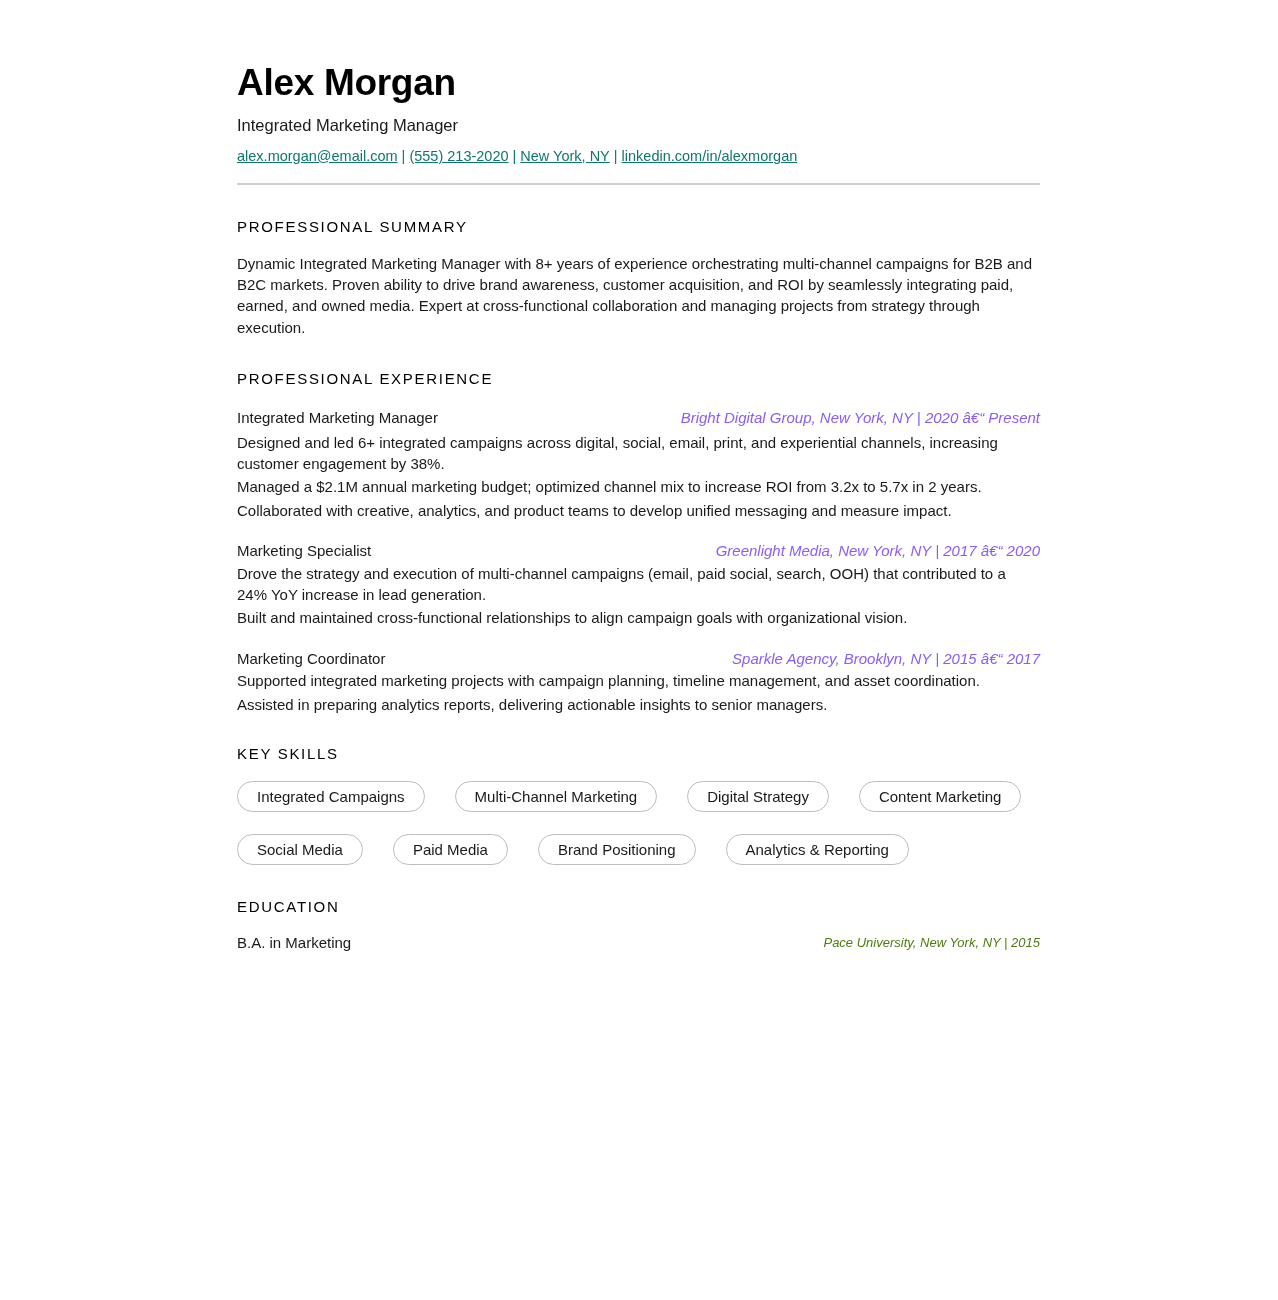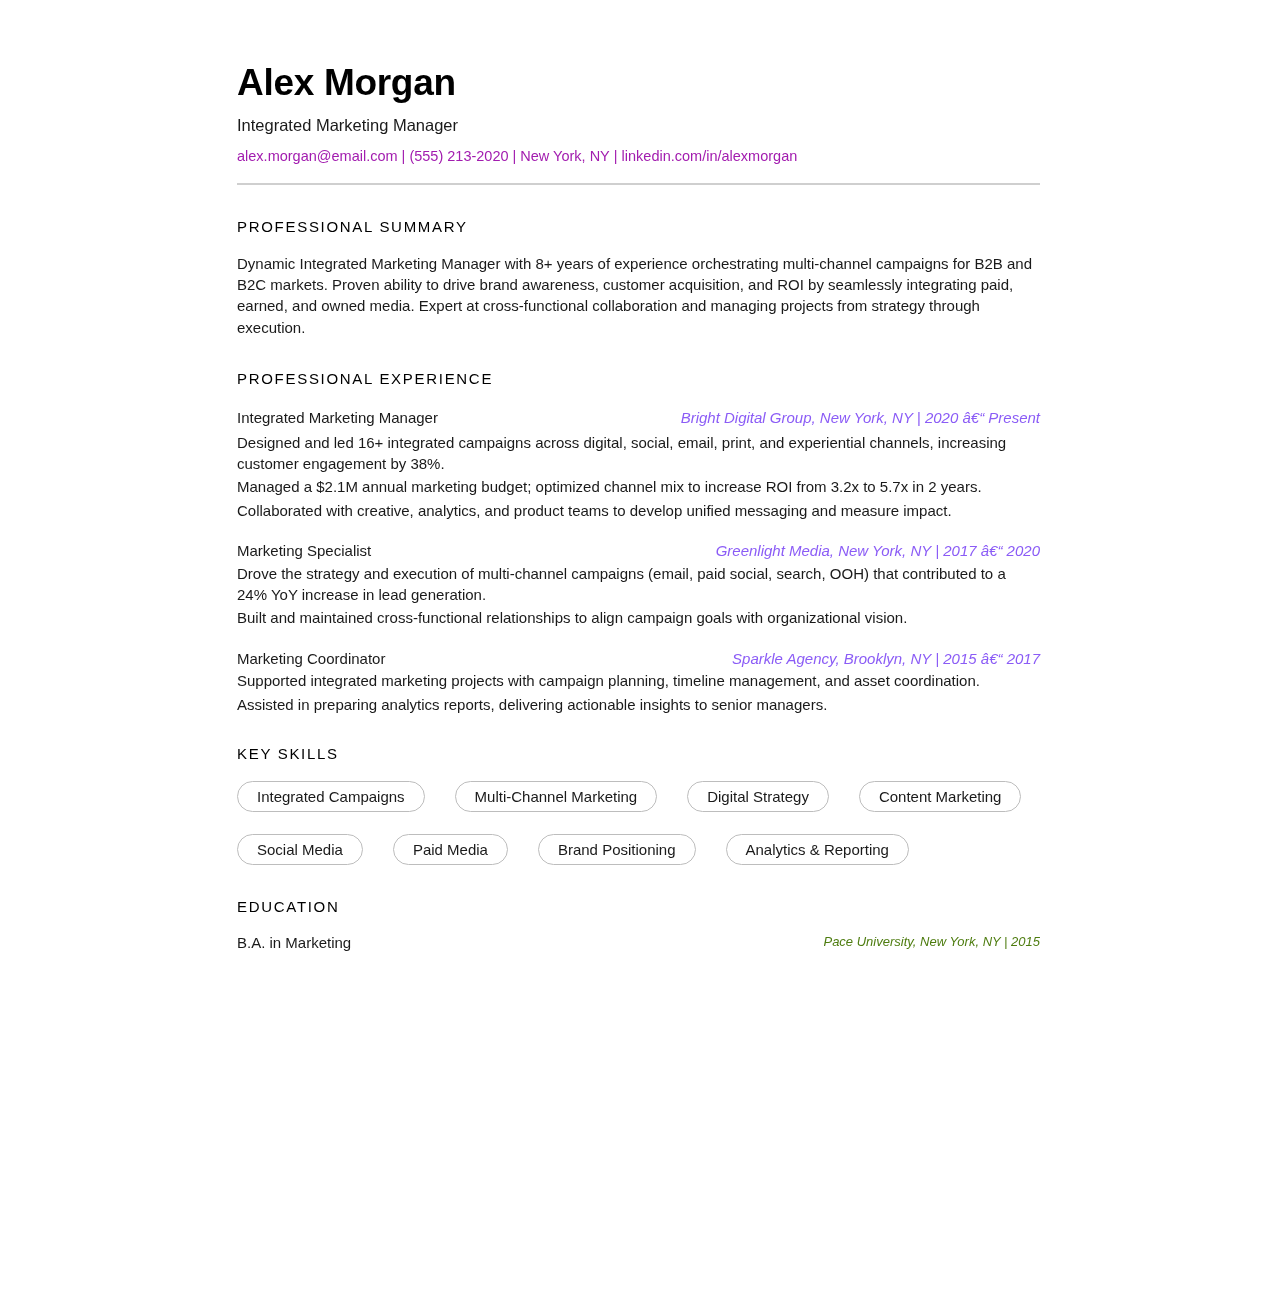--- a/index.html
+++ b/index.html
@@ -43,24 +43,25 @@
   .headline {
     font-size: 16.5px;
     font-weight: normal;
     color: #1a1a1a;
     margin: 0;
     padding-top: 13px;
     line-height: 1.2;
   }
   .contact {
     font-size: 14.5px;
-    color: #a21caf;
+    color: #0f766e;
     margin: 0;
     padding-top: 11px;
     line-height: 1.25;
+    text-decoration: underline;
   }
   .contact .sep {
     padding: 0 4px;
   }
   .rule {
     border: 0;
     border-top: 2px solid #cfcfcf;
     margin: 0;
     width: 803px;
     margin-top: 18px;
@@ -149,21 +150,21 @@
     color: #1a1a1a;
     line-height: 1;
     white-space: nowrap;
     box-sizing: border-box;
   }
 
   
   .edu-row {
     display: flex;
     justify-content: space-between;
-    align-items: flex-start;
+    align-items: center;
     width: 803px;
     padding-top: 18px;
   }
   .edu-degree {
     font-size: 15px;
     color: #1a1a1a;
     line-height: 1.25;
     white-space: nowrap;
   }
   .edu-meta {
@@ -196,21 +197,21 @@
     </div>
 
     <div class="sec-exp">
       <h2 class="section-title">PROFESSIONAL EXPERIENCE</h2>
 
       <div class="job job-first">
         <div class="job-head">
           <span class="job-title">Integrated Marketing Manager</span>
           <span class="job-meta">Bright Digital Group, New York, NY |  2020 â€“ Present</span>
         </div>
-        <p class="bullet">Designed and led 16+ integrated campaigns across digital, social, email, print, and experiential channels, increasing customer engagement by 38%.</p>
+        <p class="bullet">Designed and led 6+ integrated campaigns across digital, social, email, print, and experiential channels, increasing customer engagement by 38%.</p>
         <p class="bullet">Managed a $2.1M annual marketing budget; optimized channel mix to increase ROI from 3.2x to 5.7x in 2 years.</p>
         <p class="bullet">Collaborated with creative, analytics, and product teams to develop unified messaging and measure impact.</p>
       </div>
 
       <div class="job">
         <div class="job-head">
           <span class="job-title">Marketing Specialist</span>
           <span class="job-meta">Greenlight Media, New York, NY |  2017 â€“ 2020</span>
         </div>
         <p class="bullet">Drove the strategy and execution of multi-channel campaigns (email, paid social, search, OOH) that contributed to a 24% YoY increase in lead generation.</p>

